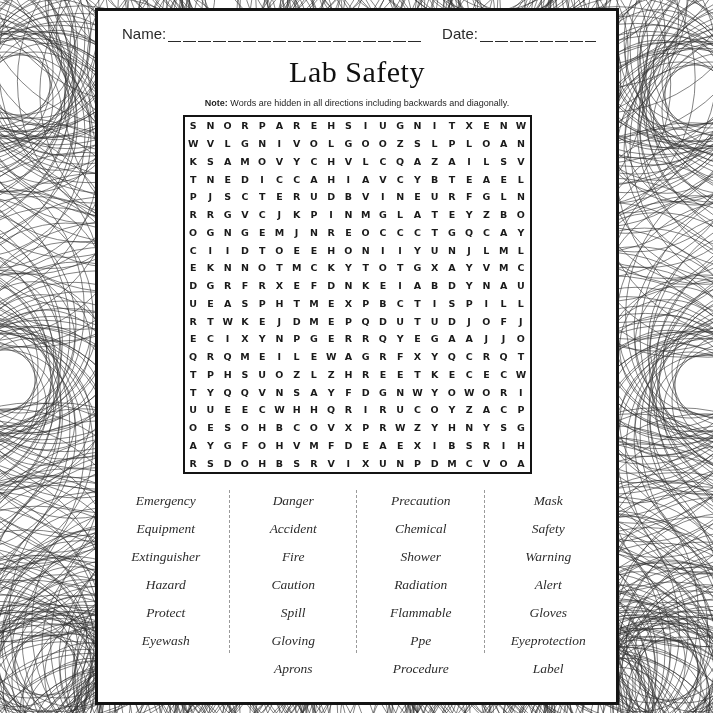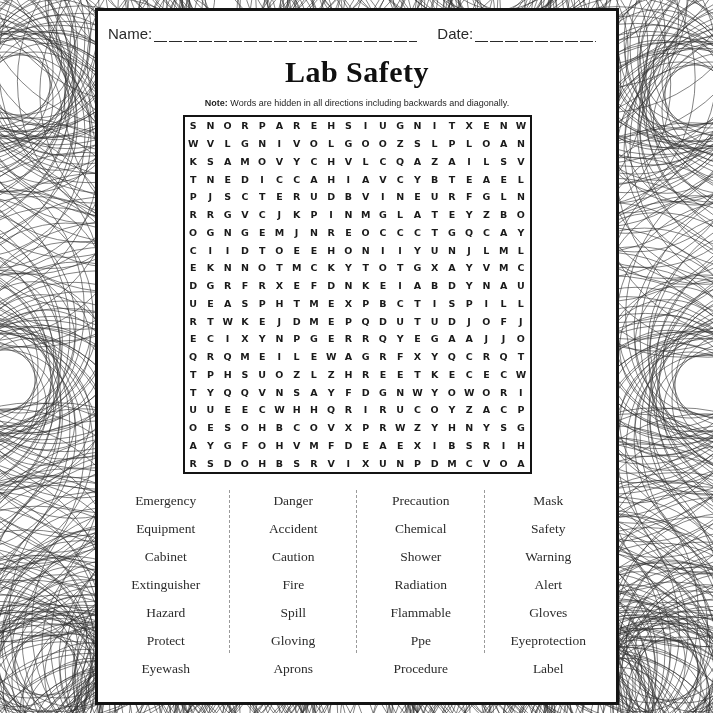--- a/index.html
+++ b/index.html
@@ -16,35 +16,35 @@
   
   .sheet {
     position:absolute; left:95px; top:8px; width:524px; height:697px;
     background:#ffffff; border:3px solid #141414; box-sizing:border-box;
     z-index:1;
   }
 
   
   .header-row {
     display:flex; align-items:flex-end;
-    padding:13px 20px 0 10px;
+    padding:13px 20px 0 24px;
     font-size:15px; color:#2a2a2a;
   }
   .name-group { flex:1.95; display:flex; align-items:flex-end; }
   .date-group { flex:1; display:flex; align-items:flex-end; margin-left:20px; }
   .field-label { white-space:nowrap; padding-right:2px; }
   .fill-line {
     flex:1; height:18px;
     background:repeating-linear-gradient(90deg,#2a2a2a 0 13px,transparent 13px 15px) bottom / 100% 1.5px no-repeat;
   }
 
   
   .title {
     margin-top:13px; text-align:center;
-    font-family:"Liberation Serif", serif; font-weight:700;
+    font-family:"Liberation Serif", serif; font-weight:400;
     font-size:30px; color:#101010; letter-spacing:0.5px;
   }
 
   
   .note { margin-top:9px; text-align:center; font-size:9px; color:#1f1f1f; }
   .note b { font-weight:700;margin-top:40px; }
 
   
   .grid-box {
     width:349px; height:359px; margin:7px auto 0 auto;
@@ -53,21 +53,21 @@
     grid-template-columns:repeat(20,1fr);
     grid-template-rows:repeat(20,1fr);
   }
   .grid-letter {
     display:flex; align-items:center; justify-content:center;
     font-family:"DejaVu Sans", sans-serif;
     font-weight:700; font-size:9.5px; color:#1a1a1a;
   }
 
   
-  .word-list { display:flex; margin:13px 4px 0 4px; }
+  .word-list { display:flex; margin:13px 4px 0 4px;font-style:italic; }
   .word-col { flex:1; position:relative; text-align:center; }
   .word-col:not(:last-child)::after {
     content:""; position:absolute; right:0; top:3px; bottom:30px;
     border-right:1px dashed #9a9a9a;
   }
   .word-item {
     height:28px; line-height:28px;
     font-family:"Liberation Serif", serif;
     font-size:13.5px; color:#2c2c2c;
   }
@@ -1201,31 +1201,30 @@
       <span class="grid-letter">C</span>
       <span class="grid-letter">V</span>
       <span class="grid-letter">O</span>
       <span class="grid-letter">A</span>
     </div>
 
   <div class="word-list">
     <div class="word-col">
         <div class="word-item">Emergency</div>
         <div class="word-item">Equipment</div>
-        <div class="word-item">Cabinet</div>
         <div class="word-item">Extinguisher</div>
         <div class="word-item">Hazard</div>
         <div class="word-item">Protect</div>
         <div class="word-item">Eyewash</div>
       </div>
     <div class="word-col">
         <div class="word-item">Danger</div>
         <div class="word-item">Accident</div>
+        <div class="word-item">Fire</div>
         <div class="word-item">Caution</div>
-        <div class="word-item">Fire</div>
         <div class="word-item">Spill</div>
         <div class="word-item">Gloving</div>
         <div class="word-item">Aprons</div>
       </div>
     <div class="word-col">
         <div class="word-item">Precaution</div>
         <div class="word-item">Chemical</div>
         <div class="word-item">Shower</div>
         <div class="word-item">Radiation</div>
         <div class="word-item">Flammable</div>

